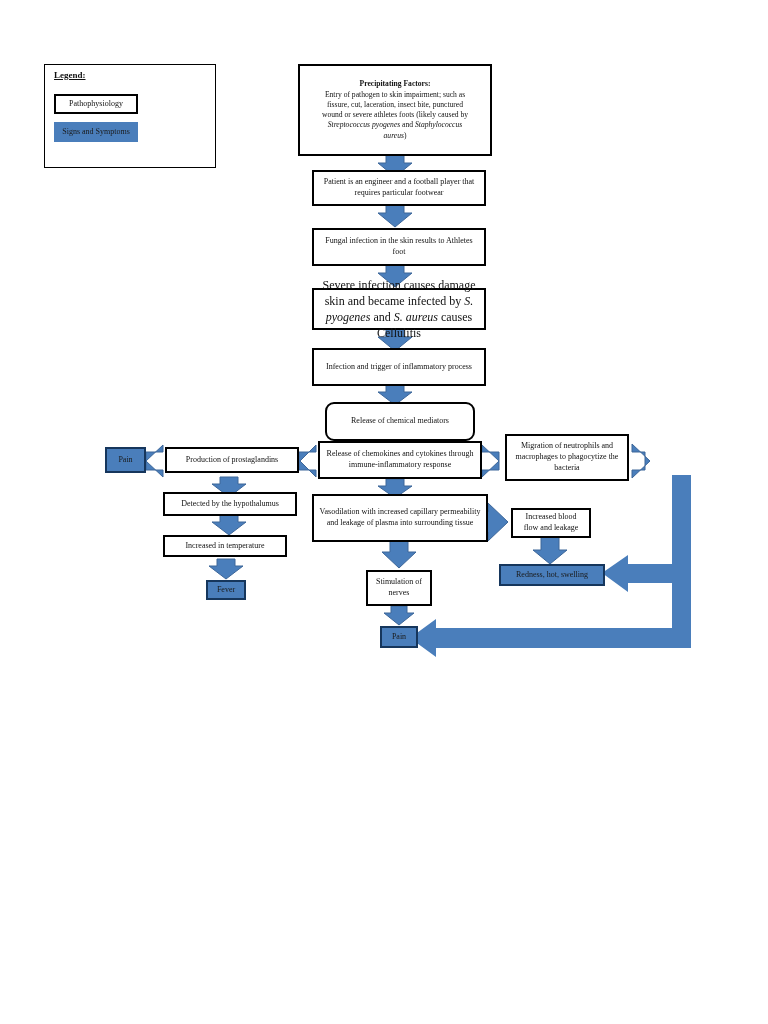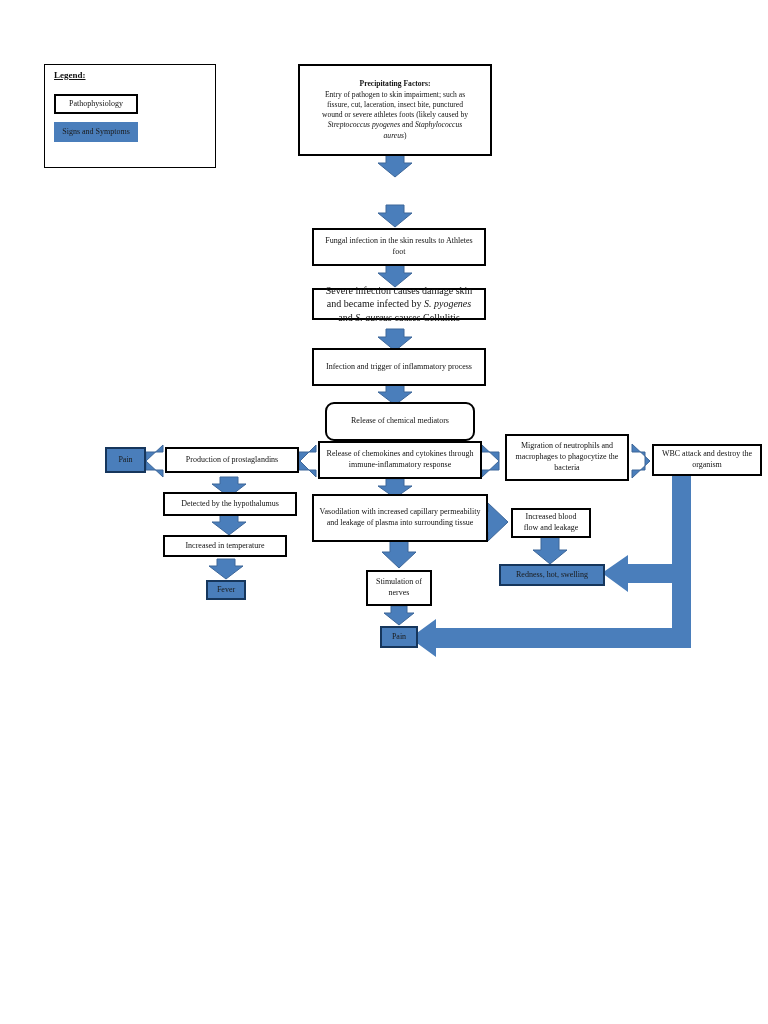--- a/index.html
+++ b/index.html
@@ -145,26 +145,29 @@
     <span class="txt">
       <b>Precipitating Factors:</b><br>
       <span>Entry of pathogen to skin impairment; such as</span><br>
       <span>fissure, cut, laceration, insect bite, punctured</span><br>
       <span>wound or severe athletes foots (likely caused by</span><br>
       <i>Streptococcus pyogenes</i><span> and </span><i>Staphylococcus</i><br>
       <i>aureus</i><span>)</span>
     </span>
   </div>
 
+  <div class="node" style="left:312px;top:170px;width:174px;height:36px;font-size:8px;">
+    <span class="txt">Patient is an engineer and a football player that requires particular footwear</span>
+  </div>
 
   <div class="node" style="left:312px;top:228px;width:174px;height:38px;font-size:8px;align-items:center;">
     <span class="txt">Fungal infection in the skin results to Athletes foot</span>
   </div>
 
-  <div class="node" style="left:312px;top:288px;width:174px;height:32px;font-size:10px;justify-content:flex-end;">
+  <div class="node" style="left:312px;top:288px;width:174px;height:42px;font-size:12px;justify-content:flex-end;">
     <span class="txt">
       <span>Severe infection causes damage skin and became infected by </span><i>S. pyogenes</i><span> and </span><i>S. aureus</i><span> causes Cellulitis</span>
     </span>
   </div>
 
   <div class="node" style="left:312px;top:348px;width:174px;height:38px;font-size:8px;">
     <span class="txt">Infection and trigger of inflammatory process</span>
   </div>
 
   <div class="node" style="left:325px;top:402px;width:150px;height:39px;font-size:8px;border-radius:9px;">
@@ -204,23 +207,20 @@
   </div>
 
   <div class="node sx" style="left:380px;top:626px;width:38px;height:22px;font-size:8px;">
     <span class="txt">Pain</span>
   </div>
 
   <div class="node" style="left:505px;top:434px;width:124px;height:47px;font-size:8px;">
     <span class="txt">Migration of neutrophils and macrophages to phagocytize the bacteria</span>
   </div>
 
-  <div class="node" style="left:652px;top:444px;width:110px;height:32px;font-size:8px;">
-    <span class="txt">WBC attack and destroy the organism</span>
-  </div>
 
   <div class="node" style="left:511px;top:508px;width:80px;height:30px;font-size:8px;">
     <span class="txt">Increased blood flow and leakage</span>
   </div>
 
   <div class="node sx" style="left:499px;top:564px;width:106px;height:22px;font-size:8px;">
     <span class="txt">Redness, hot, swelling</span>
   </div>
 
 </div>

